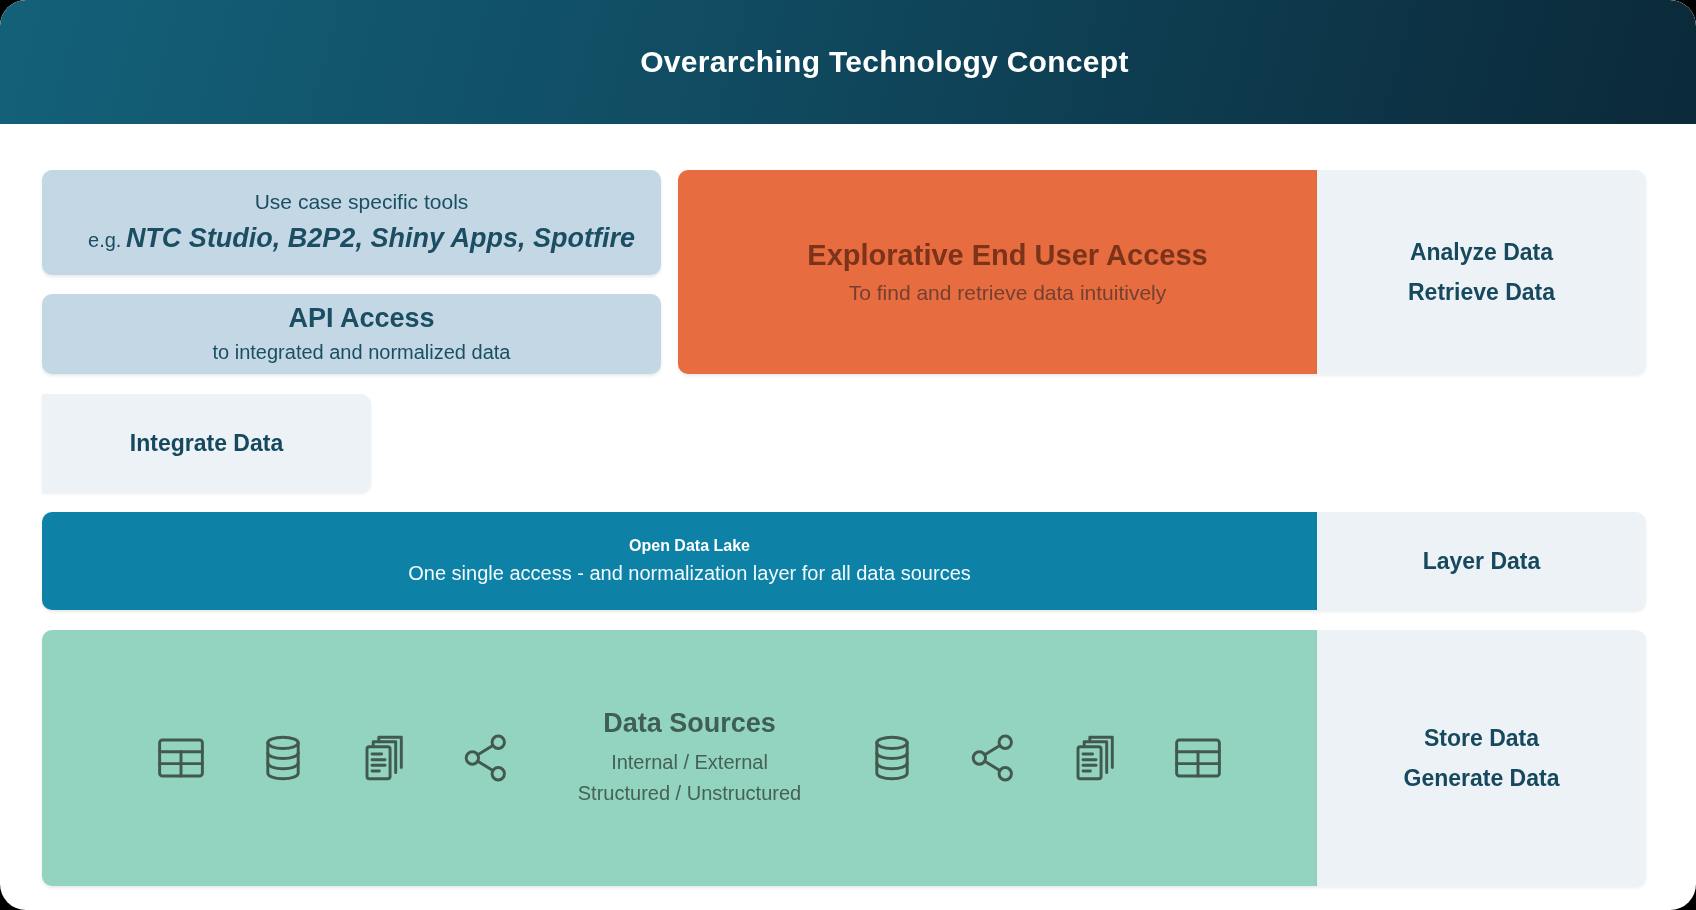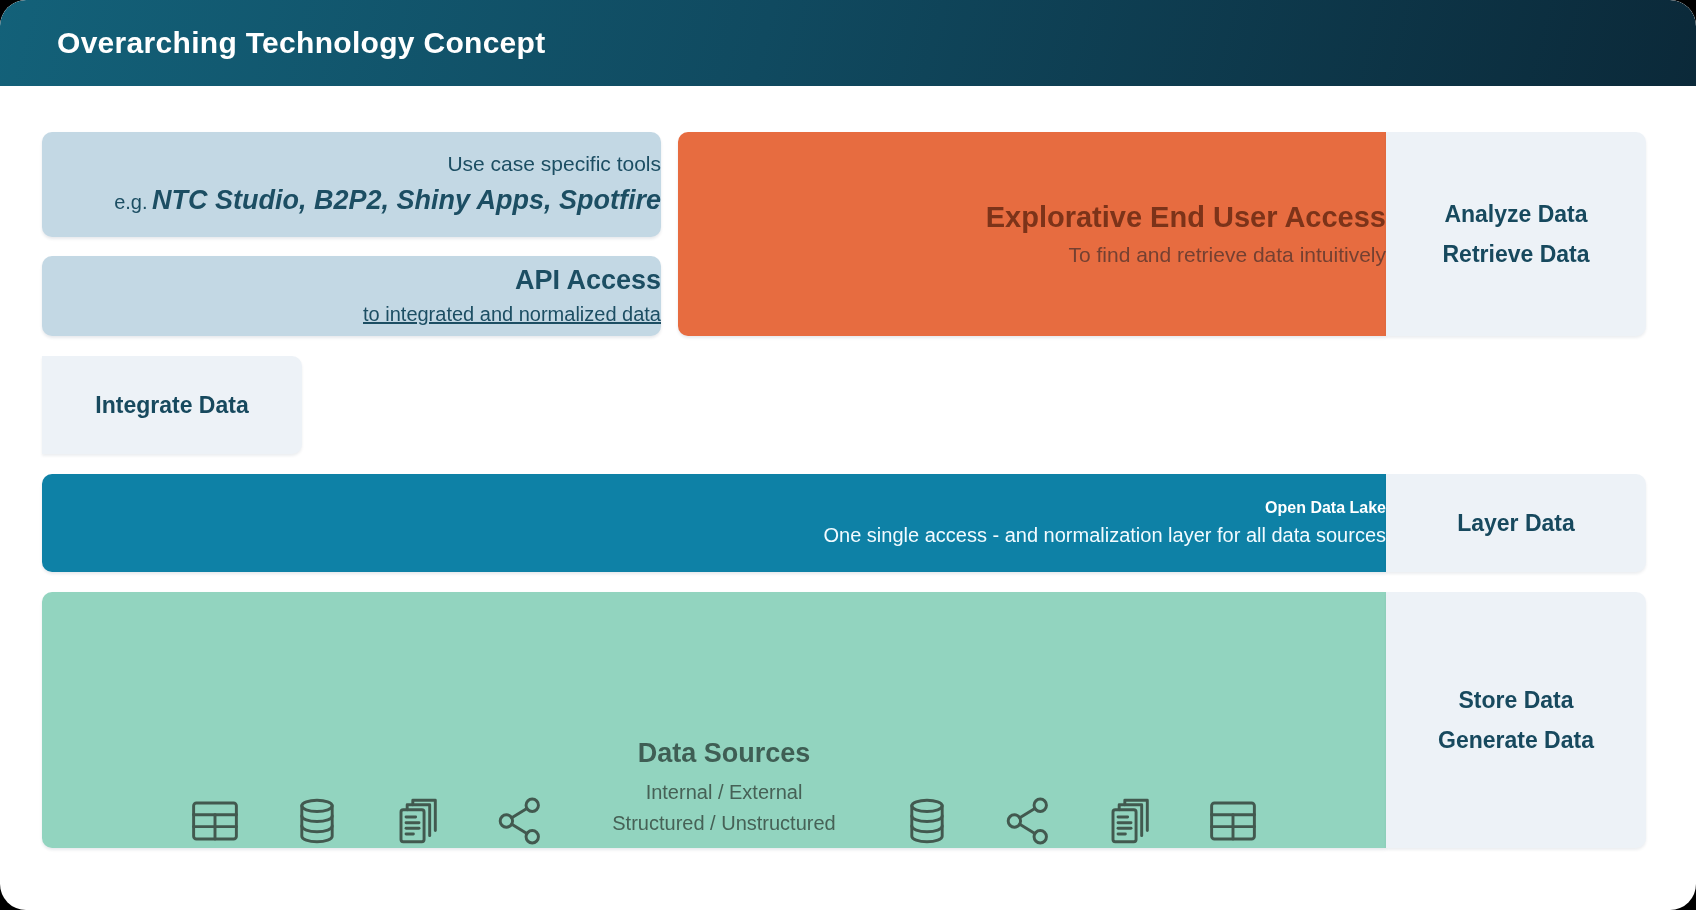--- a/index.html
+++ b/index.html
@@ -3,62 +3,63 @@
 <meta charset="utf-8">
 <style>
   * { margin:0; padding:0; box-sizing:border-box; }
   html,body { width:1696px; height:910px; background:#000; font-family:"Liberation Sans", sans-serif; }
   .card {
     width:1696px; height:910px; background:#ffffff;
     border-radius:26px; overflow:hidden; position:relative;
   }
   
   .header {
-    height:86px;
+    height:124px;
     background:linear-gradient(105deg,#136179 0%,#104a60 45%,#0b2939 100%);
-    display:flex; align-items:center; padding-left:57px;
+    display:flex; align-items:center; padding-left:73px;
     border-radius:26px 26px 0 0;
+    justify-content:center;
   }
   .header-title { color:#ffffff; font-size:30px; font-weight:bold; letter-spacing:0.3px; }
 
   
   .content { padding:46px 50px 0 42px; }
   .row { display:flex; margin-bottom:20px; }
   .row-1 { height:204px; }
   .row-2, .row-3 { height:98px; }
   .row-4 { height:256px; margin-bottom:0; }
 
   .col-left { width:619px; display:flex; flex-direction:column; margin-right:17px; }
   .tools-box { flex:1.3; margin-bottom:19px; }
   .api-box   { flex:1; }
 
   .box {
-    display:flex; flex-direction:column; align-items:flex-end; justify-content:center;
+    display:flex; flex-direction:column; align-items:center; justify-content:center;
     box-shadow:0 2px 3px rgba(16,42,67,0.10);
     padding-left:20px;
   }
   .blue-box   { background:#c3d8e4; border-radius:10px; }
   .orange-box { background:#e76c40; flex:1; border-radius:10px 0 0 10px; }
   .band       { flex:1; border-radius:10px 0 0 10px; }
   .band-blue  { background:#c3d8e4; }
   .band-teal  { background:#0e81a6; }
   .band-green { background:#92d4bf; flex-direction:row; justify-content:center; }
 
   .panel {
-    width:260px; background:#edf2f7; border-radius:0 10px 10px 0;
+    width:329px; background:#edf2f7; border-radius:0 10px 10px 0;
     display:flex; flex-direction:column; align-items:center; justify-content:center;
     box-shadow:0 2px 3px rgba(16,42,67,0.08);
     text-align:center;
   }
   .panel-label { color:#17495e; font-size:23px; font-weight:bold; line-height:1.75; }
 
   
   .t-blue  { color:#1c4e63; }
   .box-title { font-size:27px; font-weight:bold; }
-  .box-sub   { font-size:20px; margin-top:7px;text-decoration:underline; }
+  .box-sub   { font-size:20px; margin-top:7px; }
   .tools-line1 { font-size:21px; color:#1c4e63; }
   .tools-line2 { margin-top:9px; color:#1c4e63; }
   .eg-prefix   { font-size:20px; }
   .tools-bold  { font-size:27px; font-weight:bold;font-style:italic; }
 
   .orange-title { font-size:29px; font-weight:bold; color:#7c3319; }
   .orange-sub   { font-size:21px; color:#744031; margin-top:9px; }
 
   .lake-title { font-size:16px; font-weight:bold; color:#ffffff; }
   .lake-sub   { font-size:20px; color:#f2fbff; margin-top:7px; }

